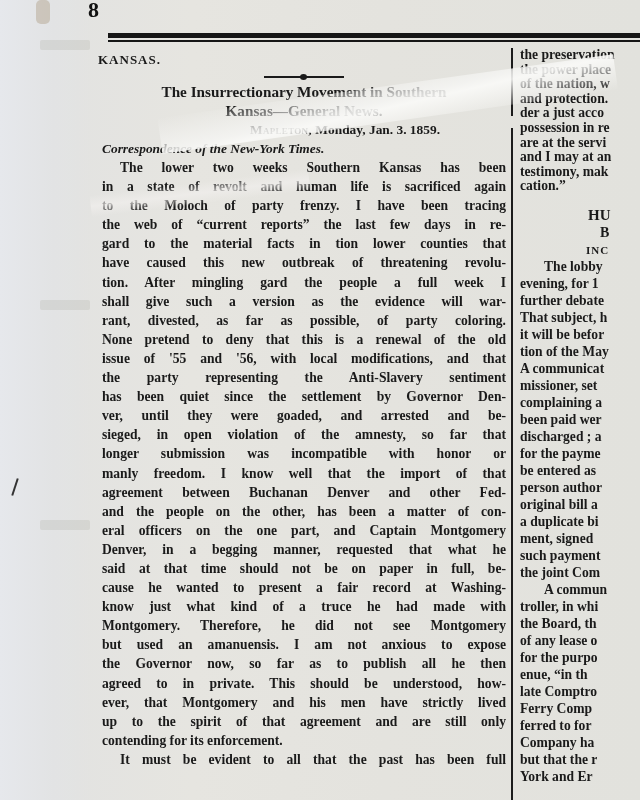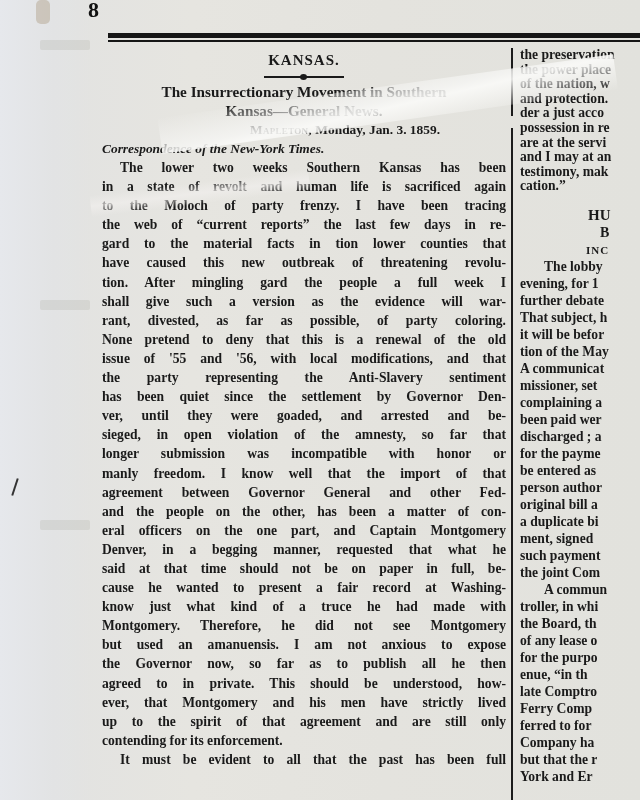--- a/index.html
+++ b/index.html
@@ -35,22 +35,22 @@
     border-top: 5px solid #161616; border-bottom: 2px solid #161616;
     box-sizing: border-box;
   }
   .col-rule {
     position: absolute; left: 511px; width: 2px; background: #1b1b1b;
   }
   .main-col {
     position: absolute; left: 98px; top: 48px; width: 412px;
   }
   .section-title {
-    text-align: center; font-family: "Liberation Serif", serif;
-    font-weight: bold; font-size: 15px; letter-spacing: 1px;
+    text-align: left; font-family: "Liberation Serif", serif;
+    font-weight: bold; font-size: 13px; letter-spacing: 1px;
     margin: 0; line-height: 24px;
   }
   .title-ornament {
     width: 80px; height: 2px; background: #1a1a1a; margin: 4px auto 4px;
     position: relative;
   }
   .title-ornament::after {
     content: ""; position: absolute; left: 36px; top: -2px; width: 7px; height: 6px;
     background: #1a1a1a; border-radius: 50%;
   }
@@ -142,21 +142,21 @@
         <span class="line">shall give such a version as the evidence will war-</span>
         <span class="line">rant, divested, as far as possible, of party coloring.</span>
         <span class="line">None pretend to deny that this is a renewal of the old</span>
         <span class="line">issue of '55 and '56, with local modifications, and that</span>
         <span class="line">the party representing the Anti-Slavery sentiment</span>
         <span class="line">has been quiet since the settlement by Governor Den-</span>
         <span class="line">ver, until they were goaded, and arrested and be-</span>
         <span class="line">sieged, in open violation of the amnesty, so far that</span>
         <span class="line">longer submission was incompatible with honor or</span>
         <span class="line">manly freedom.  I know well that the import of that</span>
-        <span class="line">agreement between Governor General and other Fed-</span>
+        <span class="line">agreement between Buchanan Denver and other Fed-</span>
         <span class="line">and the people on the other, has been a matter of con-</span>
         <span class="line">eral officers on the one part, and Captain Montgomery</span>
         <span class="line">Denver, in a begging manner, requested that what he</span>
         <span class="line">said at that time should not be on paper in full, be-</span>
         <span class="line">cause he wanted to present a fair record at Washing-</span>
         <span class="line">know just what kind of a truce he had made with</span>
         <span class="line">Montgomery.  Therefore, he did not see Montgomery</span>
         <span class="line">but used an amanuensis.  I am not anxious to expose</span>
         <span class="line">the Governor now, so far as to publish all he then</span>
         <span class="line">agreed to in private.  This should be understood, how-</span>

